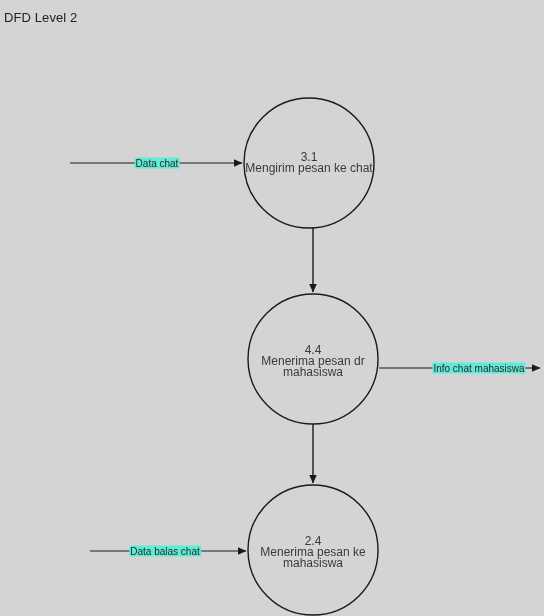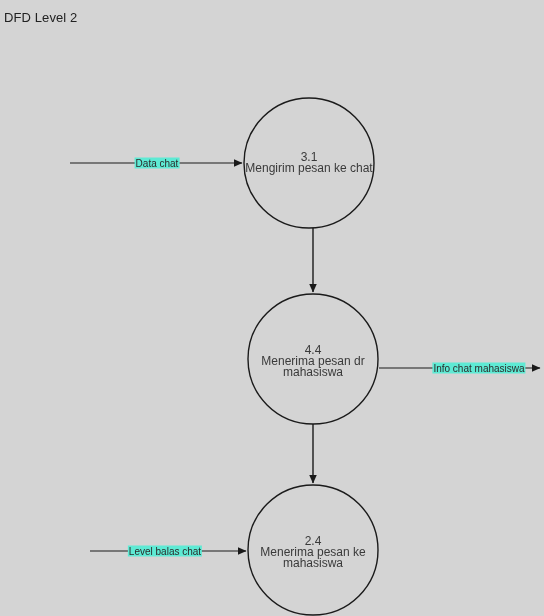--- a/index.html
+++ b/index.html
@@ -105,15 +105,15 @@
   <div class="proc-label" style="left:313px; top:546px;">
     <span class="proc-id">2.4</span>
     <span class="proc-name">Menerima pesan ke</span>
     <span class="proc-name">mahasiswa</span>
   </div>
 
   <div class="flow-label" style="left:157px; top:157px;">Data chat</div>
 
   <div class="flow-label" style="left:467px; top:362px;margin-left:12px;">Info chat mahasiswa</div>
 
-  <div class="flow-label" style="left:165px; top:545px;">Level balas chat</div>
+  <div class="flow-label" style="left:165px; top:545px;">Data balas chat</div>
 
 </div>
 
 </body></html>

